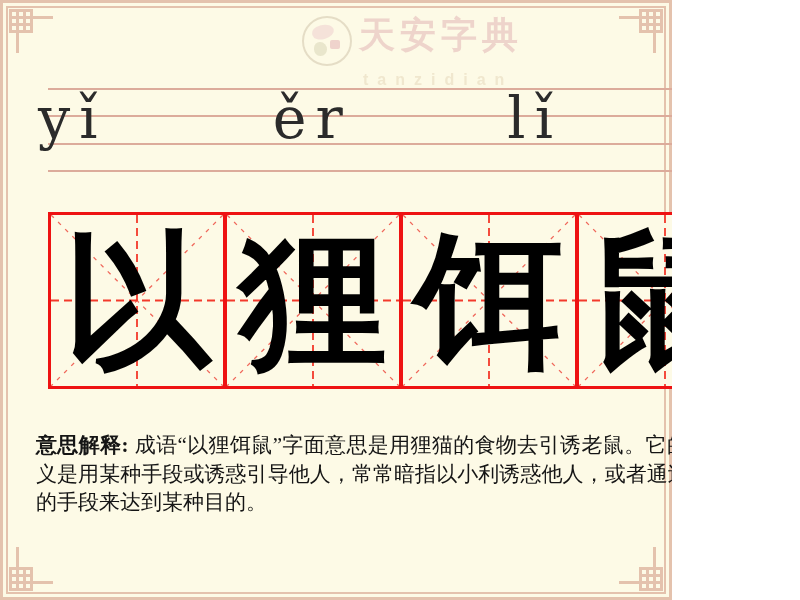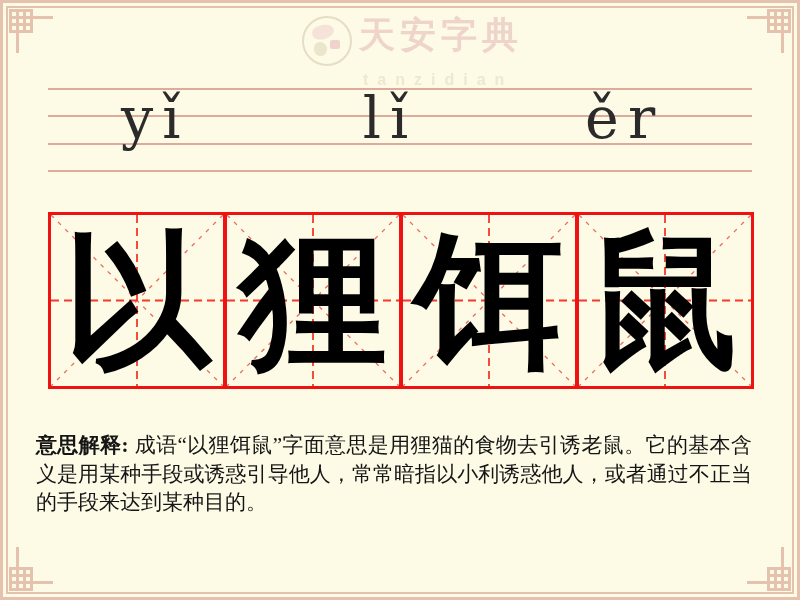--- a/index.html
+++ b/index.html
@@ -1,17 +1,17 @@
 <!DOCTYPE html>
 <html><head>
 <meta charset="utf-8">
 <style>
   html,body{margin:0;padding:0;}
   body{width:800px;height:600px;font-family:"Liberation Sans",sans-serif;}
-  .page{position:relative;width:800px;height:600px;background:#fdfae6;overflow:hidden;}
+  .page{position:relative;width:672px;height:600px;background:#fdfae6;overflow:hidden;}
 
   
   .frame-outer{position:absolute;inset:0;border:3px solid #e4c2ad;pointer-events:none;}
   .frame-inner{position:absolute;inset:6px;border:2px solid #e4c2ad;pointer-events:none;}
 
   
   .corner{position:absolute;width:46px;height:46px;color:#e4c2ad;}
   .corner.tl{top:7px;left:7px;}
   .corner.tr{top:7px;right:7px;transform:scaleX(-1);}
   .corner.bl{bottom:7px;left:7px;transform:scaleY(-1);}
@@ -28,21 +28,21 @@
   .brand-text{display:flex;flex-direction:column;}
   .brand-title{font-family:"Liberation Serif","DejaVu Serif",serif;font-weight:600;
                font-size:36px;line-height:38px;letter-spacing:5px;color:#eed4cb;white-space:nowrap;}
   .brand-sub{font-size:16px;line-height:12px;letter-spacing:9px;color:#f0e7ce;margin-top:20px;padding-left:4px;font-weight:bold;}
 
   
   .staff{position:absolute;left:48px;top:88px;width:704px;height:84px;}
   .staff .sl{position:absolute;left:0;width:704px;height:2px;background:#dcab9b;}
   .sl.l1{top:0;} .sl.l2{top:27px;} .sl.l3{top:55px;} .sl.l4{top:82px;}
   .syllables{position:absolute;left:0;top:2px;width:704px;display:flex;transform:translateX(-10px);}
-  .syl{flex:1;text-align:center;font-family:"DejaVu Serif","Liberation Serif",serif;
+  .syl{flex:1;text-align:left;font-family:"DejaVu Serif","Liberation Serif",serif;
        font-size:57px;line-height:1;letter-spacing:0.16em;color:#2b2b2b;}
 
   
   .grid{position:absolute;left:48px;top:212px;display:flex;}
   .cell{position:relative;box-sizing:border-box;width:178px;height:177px;border:3px solid #ee1212;
         background:#fdfae6;display:flex;align-items:center;justify-content:center;}
   .cell + .cell{margin-left:-2px;}
   .cell svg{position:absolute;inset:0;width:100%;height:100%;}
   .han{position:relative;font-family:"DejaVu Serif","Liberation Serif",serif;font-weight:700;
        font-size:148px;line-height:171px;color:#000;z-index:1;}
@@ -130,22 +130,22 @@
     </span>
   </header>
 
   <div class="staff">
     <i class="sl l1"></i>
     <i class="sl l2"></i>
     <i class="sl l3"></i>
     <i class="sl l4"></i>
     <div class="syllables">
       <span class="syl">yǐ</span>
+      <span class="syl">ěr</span>
       <span class="syl">lǐ</span>
-      <span class="syl">ěr</span>
     </div>
   </div>
 
   <div class="grid">
     <div class="cell">
       <svg viewBox="0 0 172 171">
         <line x1="0" y1="0" x2="172" y2="171" stroke="#f0695c" stroke-width="1.3" stroke-dasharray="4 6"></line>
         <line x1="172" y1="0" x2="0" y2="171" stroke="#f0695c" stroke-width="1.3" stroke-dasharray="4 6"></line>
         <line x1="0" y1="85.5" x2="172" y2="85.5" stroke="#f3392b" stroke-width="1.8" stroke-dasharray="8 5"></line>
         <line x1="86" y1="0" x2="86" y2="171" stroke="#f3392b" stroke-width="1.8" stroke-dasharray="8 5"></line>

